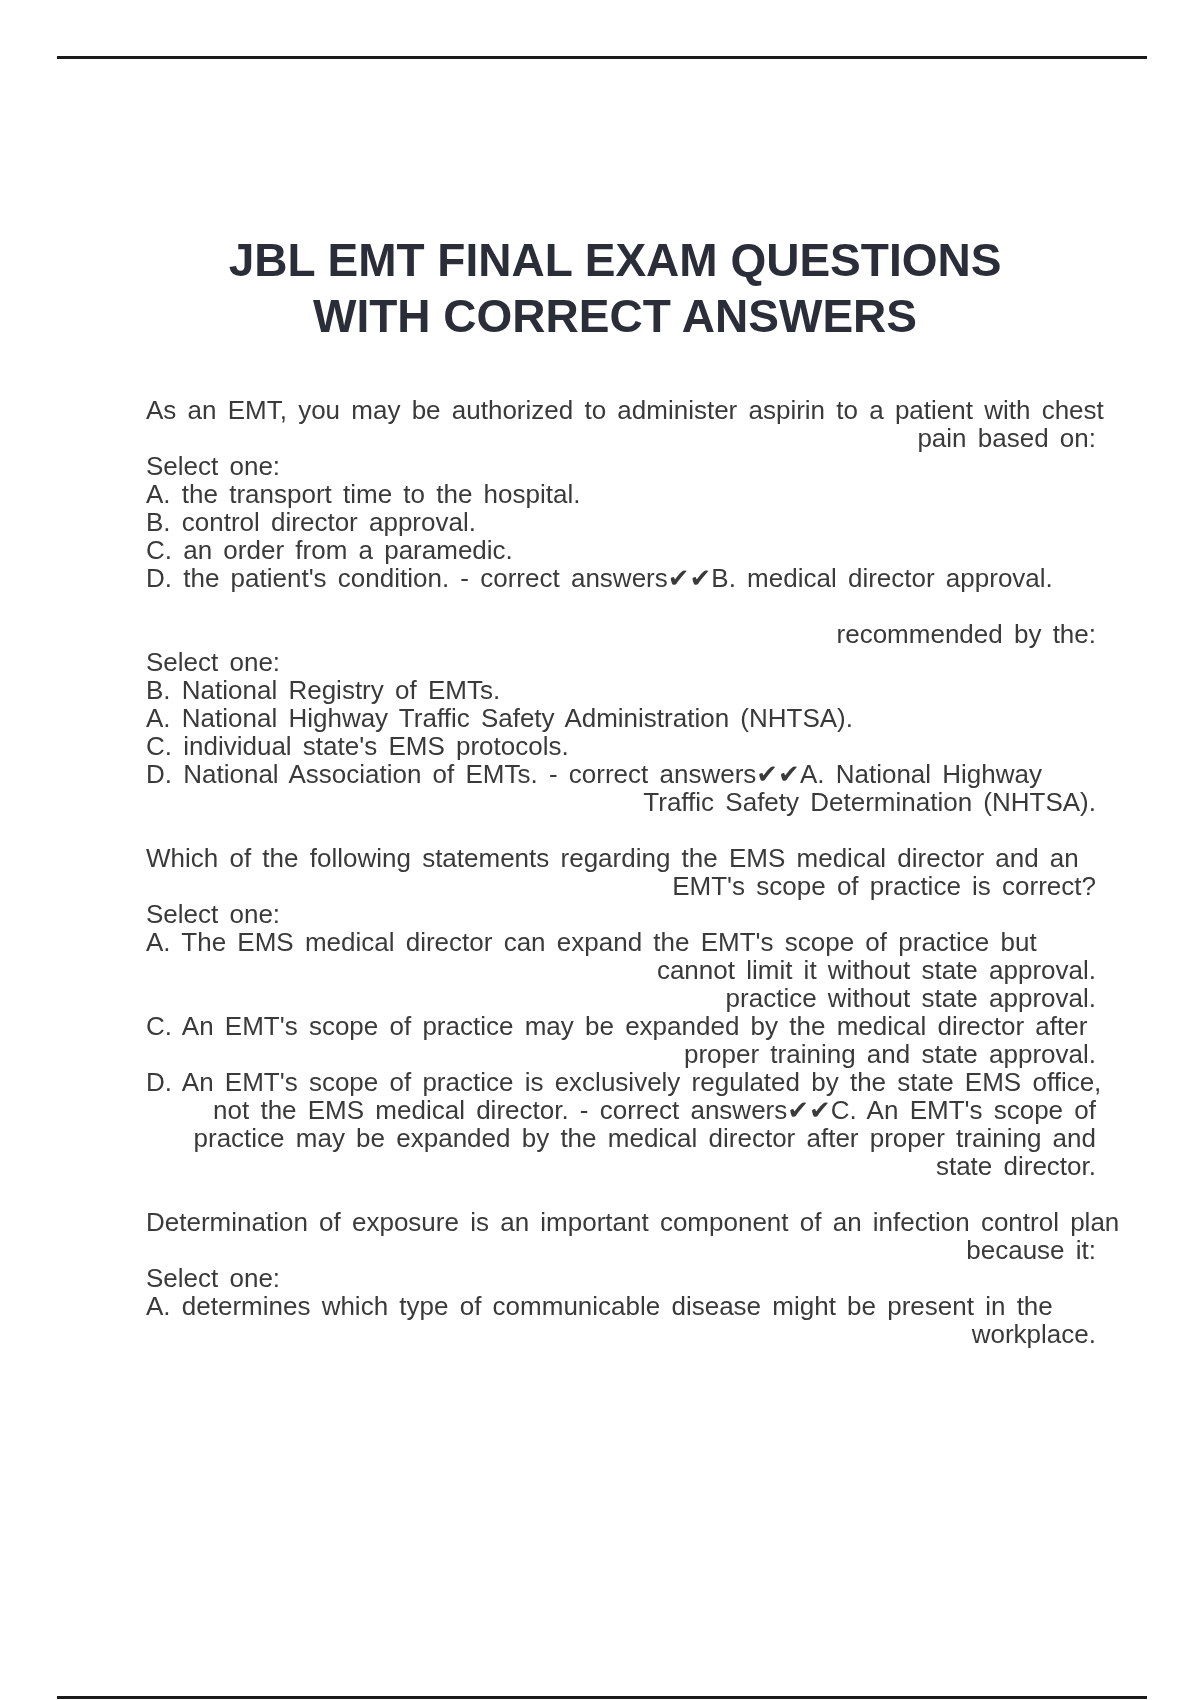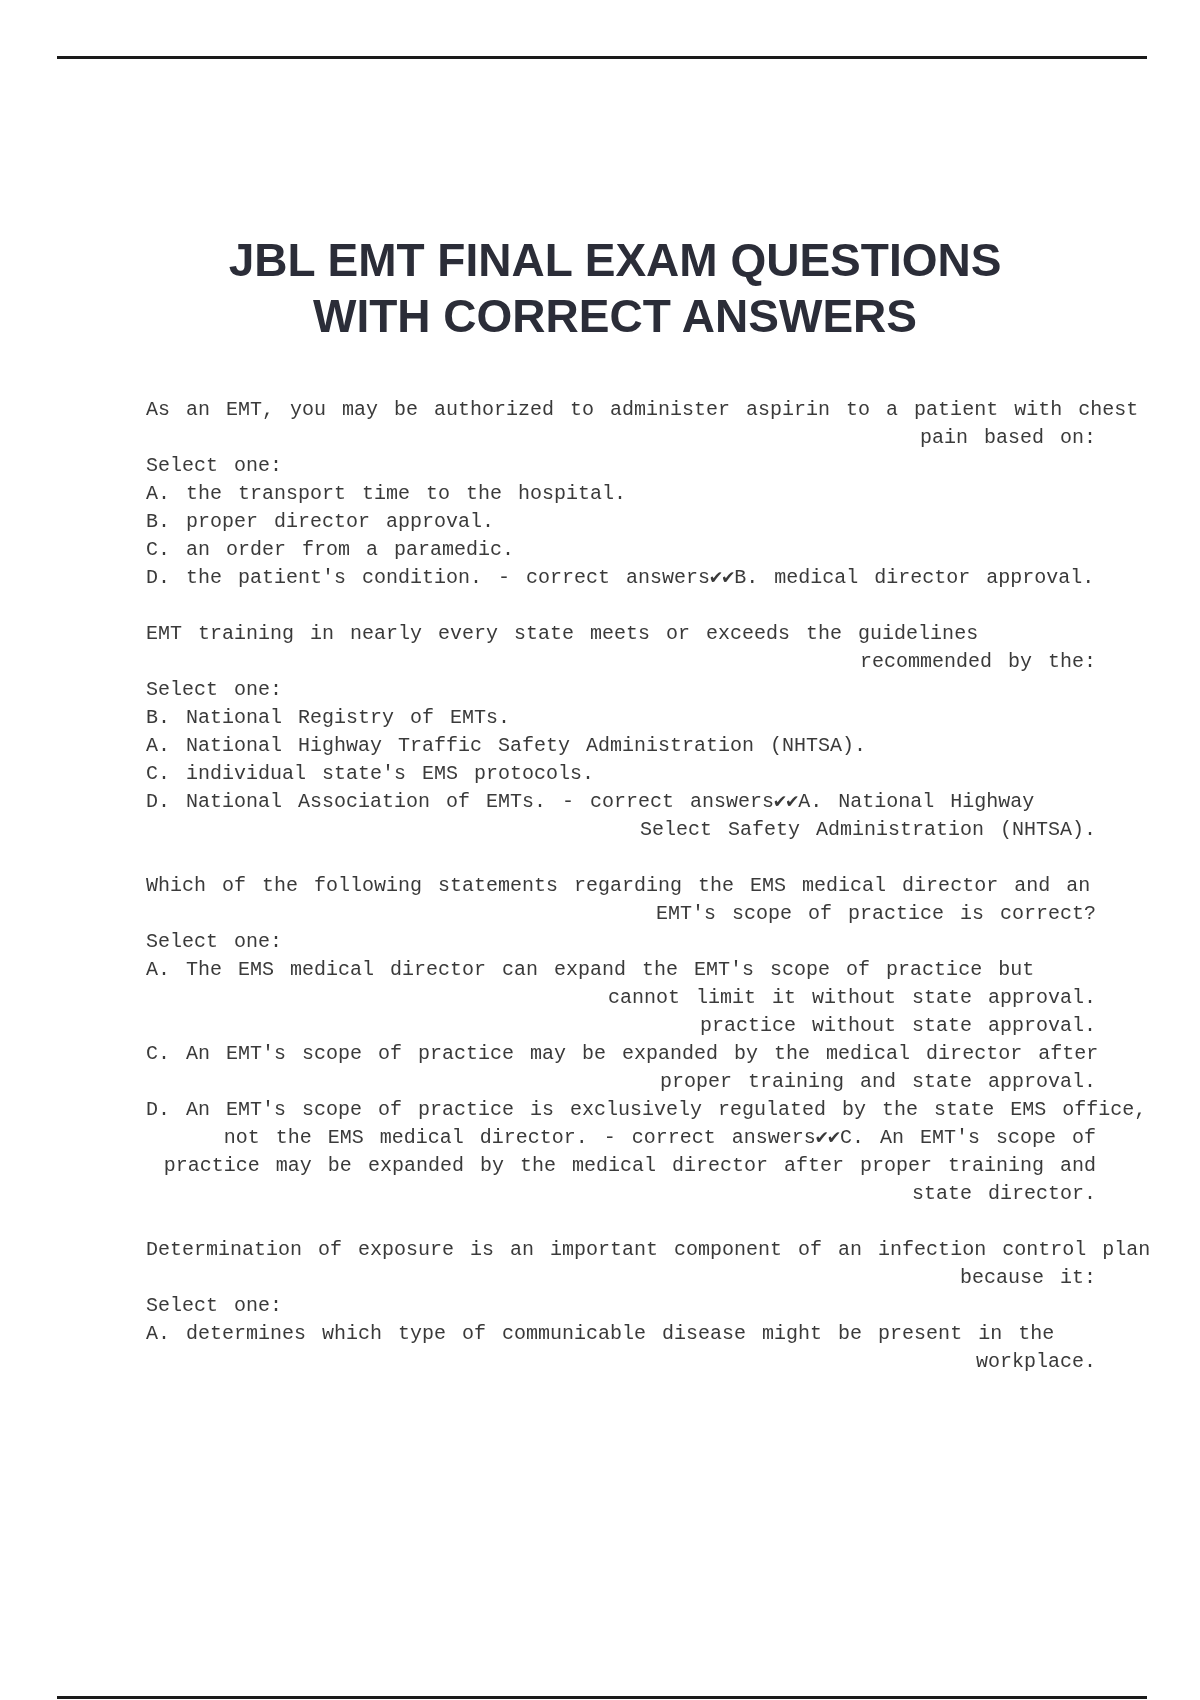--- a/index.html
+++ b/index.html
@@ -8,21 +8,21 @@
     .rule.top { top: 56px; }
     .rule.bottom { top: 1696px; }
     .title {
       position: absolute; top: 232px; left: 0; width: 1230px; text-align: center;
       font-family: "Liberation Sans", sans-serif; font-weight: bold;
       font-size: 46px; line-height: 56px; color: #2b2d38;
       margin: 0;
     }
     .content {
       position: absolute; top: 396px; left: 146px; width: 950px;
-      font-family: Liberation Mono, monospace; font-size: 20px; line-height: 28px;
+      font-family: Liberation Sans, sans-serif; font-size: 26px; line-height: 28px;
       color: #3a3a3a; word-spacing: 4px;
     }
     .question { margin: 0 0 28px 0; }
     .line { display: block; white-space: pre; }
     .cont { padding-left: 9px; text-align: right; }
   </style>
 </head>
 <body>
 
 <div class="rule top"></div>
@@ -32,34 +32,33 @@
   <span class="line">WITH CORRECT ANSWERS</span>
 </h1>
 
 <div class="content">
 
   <div class="question">
     <span class="line">As an EMT, you may be authorized to administer aspirin to a patient with chest</span>
     <span class="line cont">pain based on:</span>
     <span class="line">Select one:</span>
     <span class="line">A. the transport time to the hospital.</span>
-    <span class="line">B. proper director approval.</span>
+    <span class="line">B. control director approval.</span>
     <span class="line">C. an order from a paramedic.</span>
     <span class="line">D. the patient's condition. - correct answers✔✔B. medical director approval.</span>
   </div>
 
   <div class="question">
-    <span class="line">EMT training in nearly every state meets or exceeds the guidelines</span>
     <span class="line cont">recommended by the:</span>
     <span class="line">Select one:</span>
     <span class="line">B. National Registry of EMTs.</span>
     <span class="line">A. National Highway Traffic Safety Administration (NHTSA).</span>
     <span class="line">C. individual state's EMS protocols.</span>
     <span class="line">D. National Association of EMTs. - correct answers✔✔A. National Highway</span>
-    <span class="line cont">Select Safety Administration (NHTSA).</span>
+    <span class="line cont">Traffic Safety Determination (NHTSA).</span>
   </div>
 
   <div class="question">
     <span class="line">Which of the following statements regarding the EMS medical director and an</span>
     <span class="line cont">EMT's scope of practice is correct?</span>
     <span class="line">Select one:</span>
     <span class="line">A. The EMS medical director can expand the EMT's scope of practice but</span>
     <span class="line cont">cannot limit it without state approval.</span>
     <span class="line cont">practice without state approval.</span>
     <span class="line">C. An EMT's scope of practice may be expanded by the medical director after</span>

